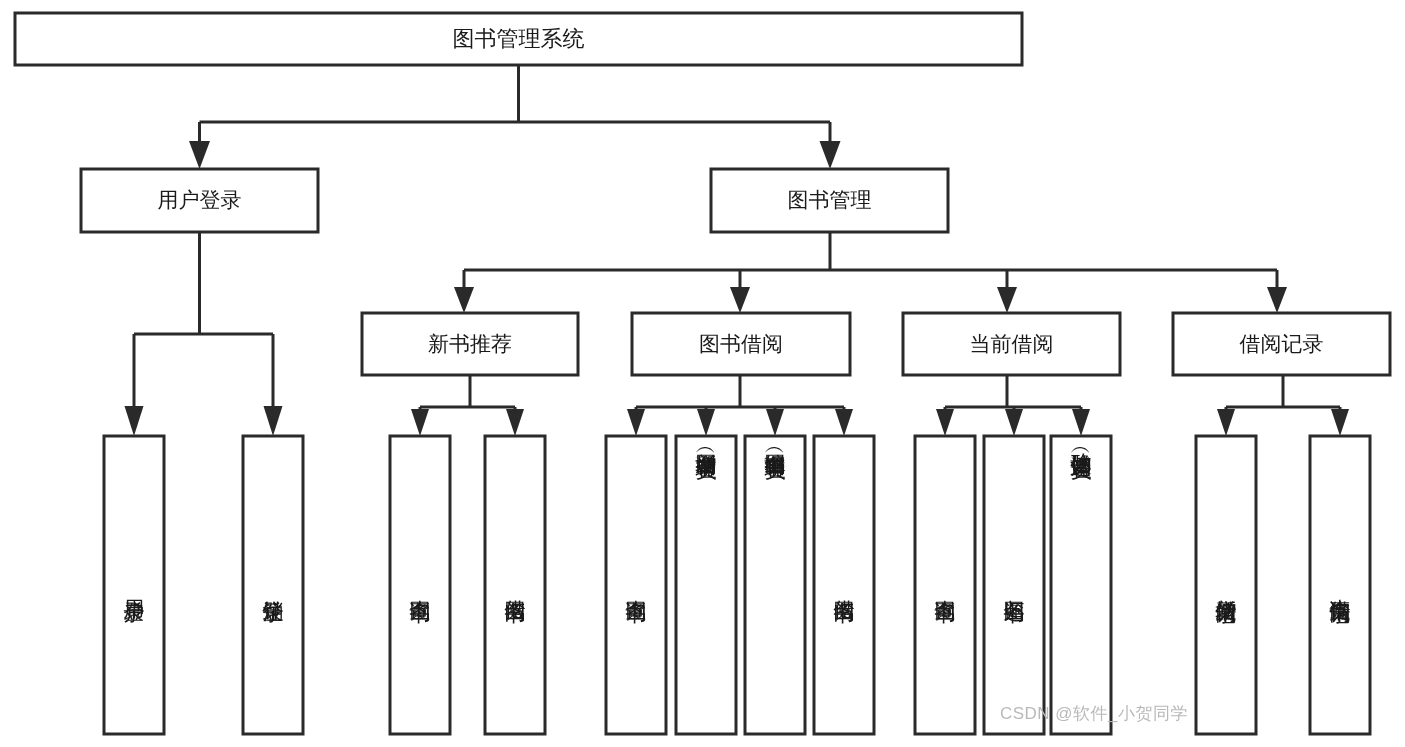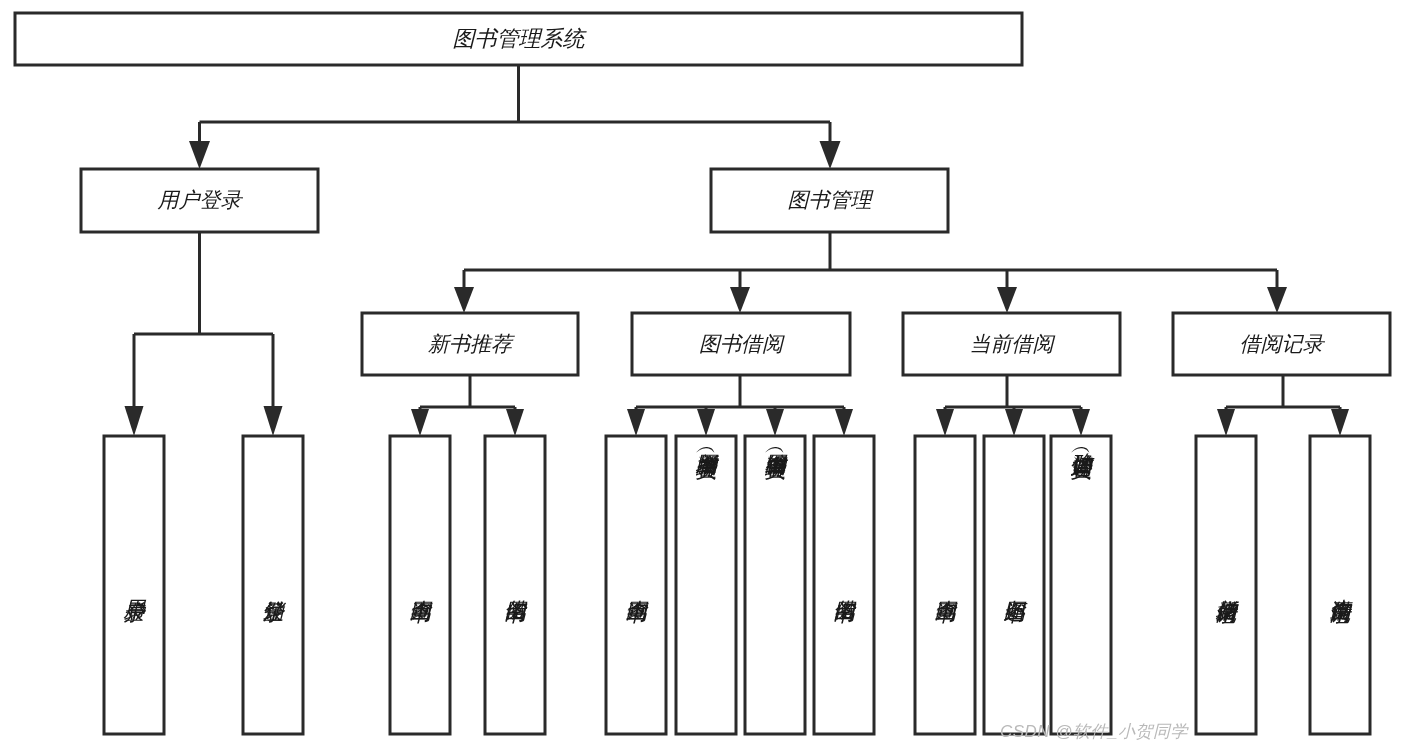--- a/index.html
+++ b/index.html
@@ -11,21 +11,20 @@
     width: 1405px;
     height: 747px;
     font-family: "Liberation Sans", sans-serif;
     overflow: hidden;
   }
   #diagram-root {
     position: relative;
     width: 1196px;
     height: 747px;
     background: #ffffff;
-    font-style: italic;
   }
   svg#flowchart {
     position: absolute;
     left: 0;
     top: 0;
     width: 1405px;
     height: 747px;
     display: block;
   }
   .node-rect {
@@ -71,21 +70,21 @@
     font-size: 21px;
     line-height: 1.05;
     color: #1a1a1a;
     letter-spacing: 1px;
     white-space: nowrap;
     text-align: center;
   }
   #watermark {
     position: absolute;
     right: 8px;
-    bottom: 4px;
+    bottom: 22px;
     font-family: "Liberation Sans", sans-serif;
     font-size: 17px;
     color: #b9b9b9;
     letter-spacing: 0.5px;
     user-select: none;
   }
 </style>
 </head>
 <body>
 

